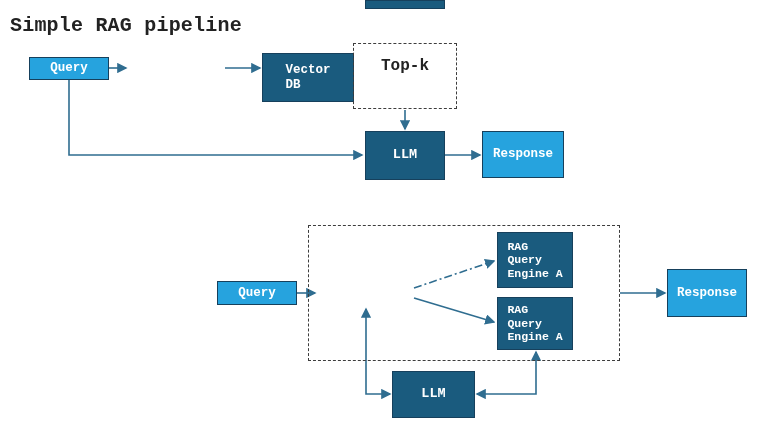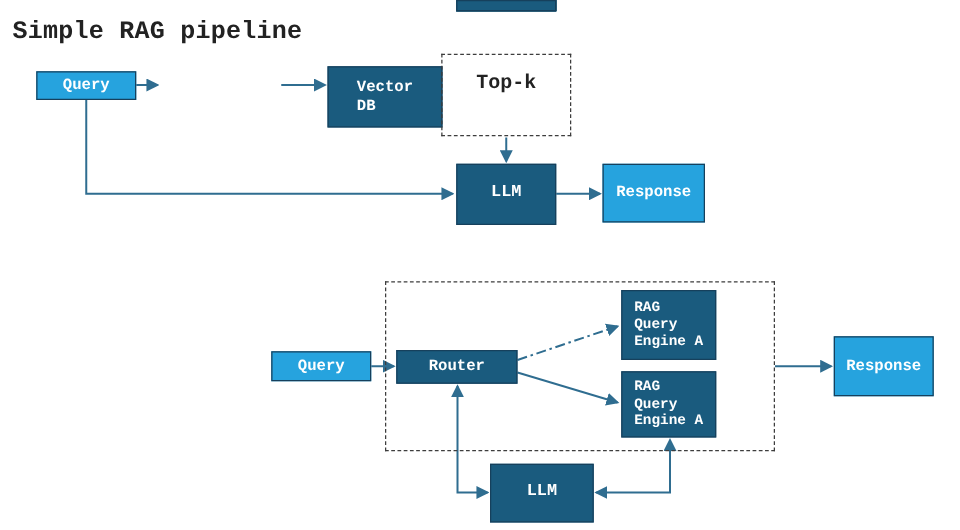--- a/index.html
+++ b/index.html
@@ -100,23 +100,20 @@
   <div class="node light" id="resp1">
     <span>Response</span>
   </div>
 
 
   <div class="dashed-box" id="agentic-box"></div>
 
   <div class="node light" id="q2">
     <span>Query</span>
   </div>
-  <div class="node dark" id="router">
-    <span>Router</span>
-  </div>
   <div class="node dark" id="eng1">
     <span class="pre">RAG
 Query
 Engine A</span>
   </div>
   <div class="node dark" id="eng2">
     <span class="pre">RAG
 Query
 Engine A</span>
   </div>

